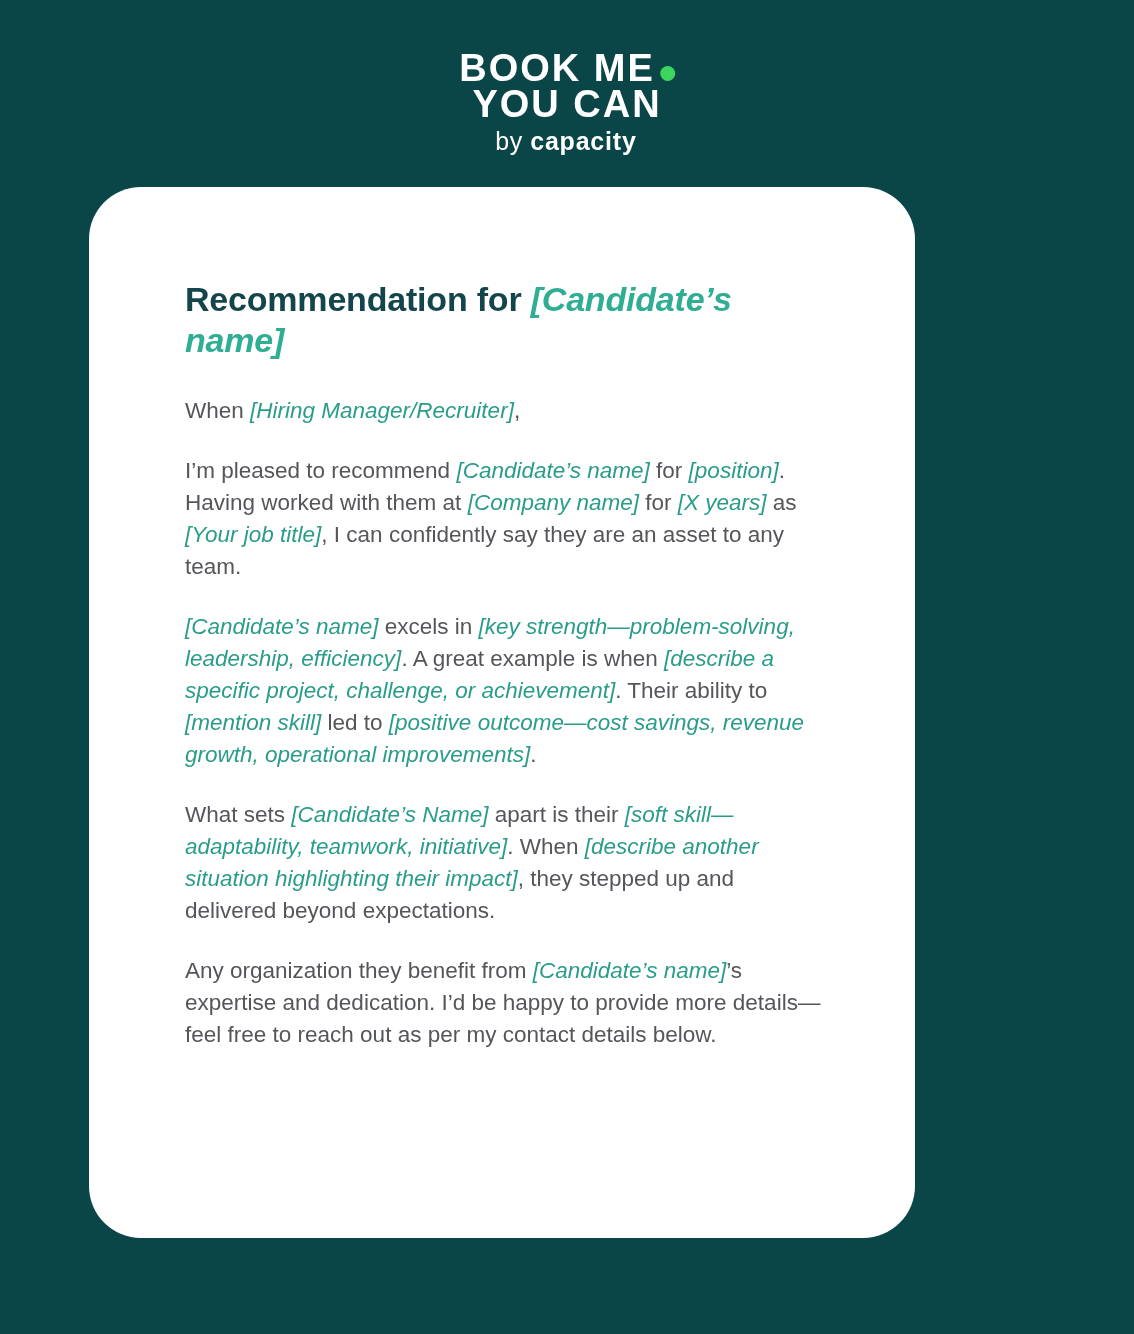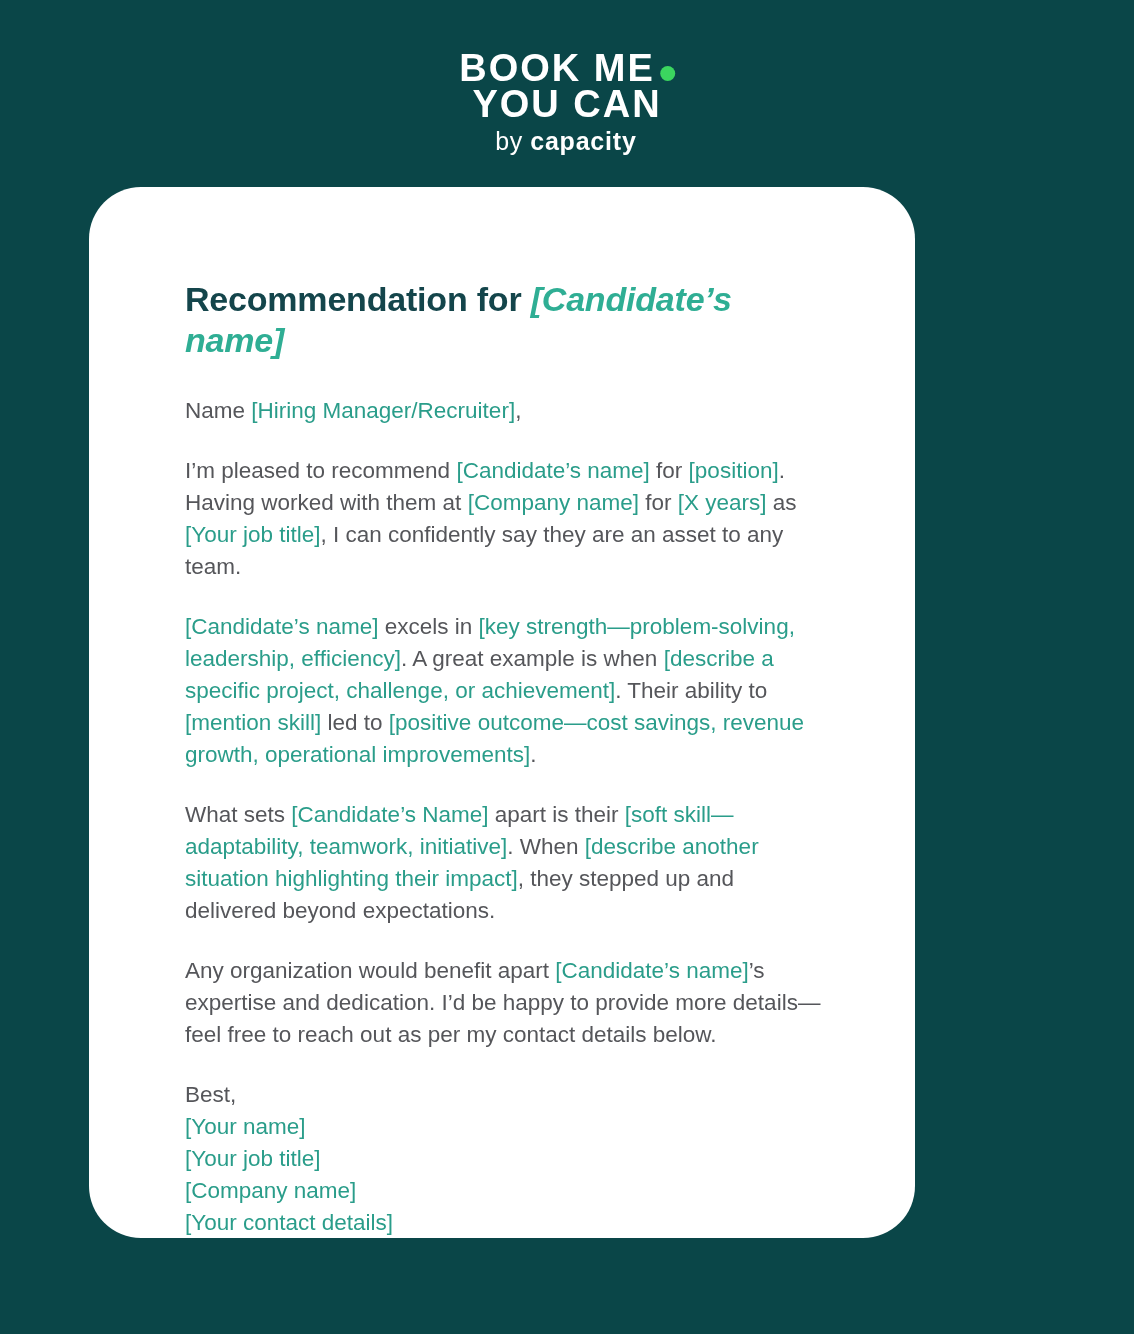--- a/index.html
+++ b/index.html
@@ -72,20 +72,21 @@
   .bodytext {
     margin-top: 34px;
     font-size: 22.5px;
     line-height: 32px;
     color: var(--body, #55565A);
   }
   .para { margin-top: 28px; }
   .para:first-child { margin-top: 0; }
   .ph {
     color: var(--placeholder, #2A9D8A);
+    font-style: italic;
   }
 </style>
 </head>
 <body>
 
 <div class="page">
 
   <header class="logo">
     <div class="logo-line">
       <span>BOOK ME</span><span class="logo-dot"></span>
@@ -95,28 +96,21 @@
     </div>
     <div class="logo-byline">
       <span>by </span><span class="brand">capacity</span>
     </div>
   </header>
 
   <main class="card">
     <h1 class="title"><span class="plain">Recommendation for </span><span class="ph">[Candidate’s name]</span></h1>
 
     <div class="bodytext">
-      <p class="para"><span class="plain">Name </span><span class="ph">[Hiring Manager/Recruiter]</span><span class="plain">,</span></p>
+      <p class="para"><span class="plain">When </span><span class="ph">[Hiring Manager/Recruiter]</span><span class="plain">,</span></p>
       <p class="para"><span class="plain">I’m pleased to recommend </span><span class="ph">[Candidate’s name]</span><span class="plain"> for </span><span class="ph">[position]</span><span class="plain">. Having worked with them at </span><span class="ph">[Company name]</span><span class="plain"> for </span><span class="ph">[X years]</span><span class="plain"> as </span><span class="ph">[Your job title]</span><span class="plain">, I can confidently say they are an asset to any team.</span></p>
       <p class="para"><span class="ph">[Candidate’s name]</span><span class="plain"> excels in </span><span class="ph">[key strength—problem-solving, leadership, efficiency]</span><span class="plain">. A great example is when </span><span class="ph">[describe a specific project, challenge, or achievement]</span><span class="plain">. Their ability to </span><span class="ph">[mention skill]</span><span class="plain"> led to </span><span class="ph">[positive outcome—cost savings, revenue growth, operational improvements]</span><span class="plain">.</span></p>
       <p class="para"><span class="plain">What sets </span><span class="ph">[Candidate’s Name]</span><span class="plain"> apart is their </span><span class="ph">[soft skill—adaptability, teamwork, initiative]</span><span class="plain">. When </span><span class="ph">[describe another situation highlighting their impact]</span><span class="plain">, they stepped up and delivered beyond expectations.</span></p>
-      <p class="para"><span class="plain">Any organization would benefit apart </span><span class="ph">[Candidate’s name]</span><span class="plain">’s expertise and dedication. I’d be happy to provide more details—feel free to reach out as per my contact details below.</span></p>
-      <div class="para">
-        <div><span class="plain">Best,</span></div>
-        <div><span class="ph">[Your name]</span></div>
-        <div><span class="ph">[Your job title]</span></div>
-        <div><span class="ph">[Company name]</span></div>
-        <div><span class="ph">[Your contact details]</span></div>
-      </div>
+      <p class="para"><span class="plain">Any organization they benefit from </span><span class="ph">[Candidate’s name]</span><span class="plain">’s expertise and dedication. I’d be happy to provide more details—feel free to reach out as per my contact details below.</span></p>
     </div>
   </main>
 
 </div>
 
 </body></html>

